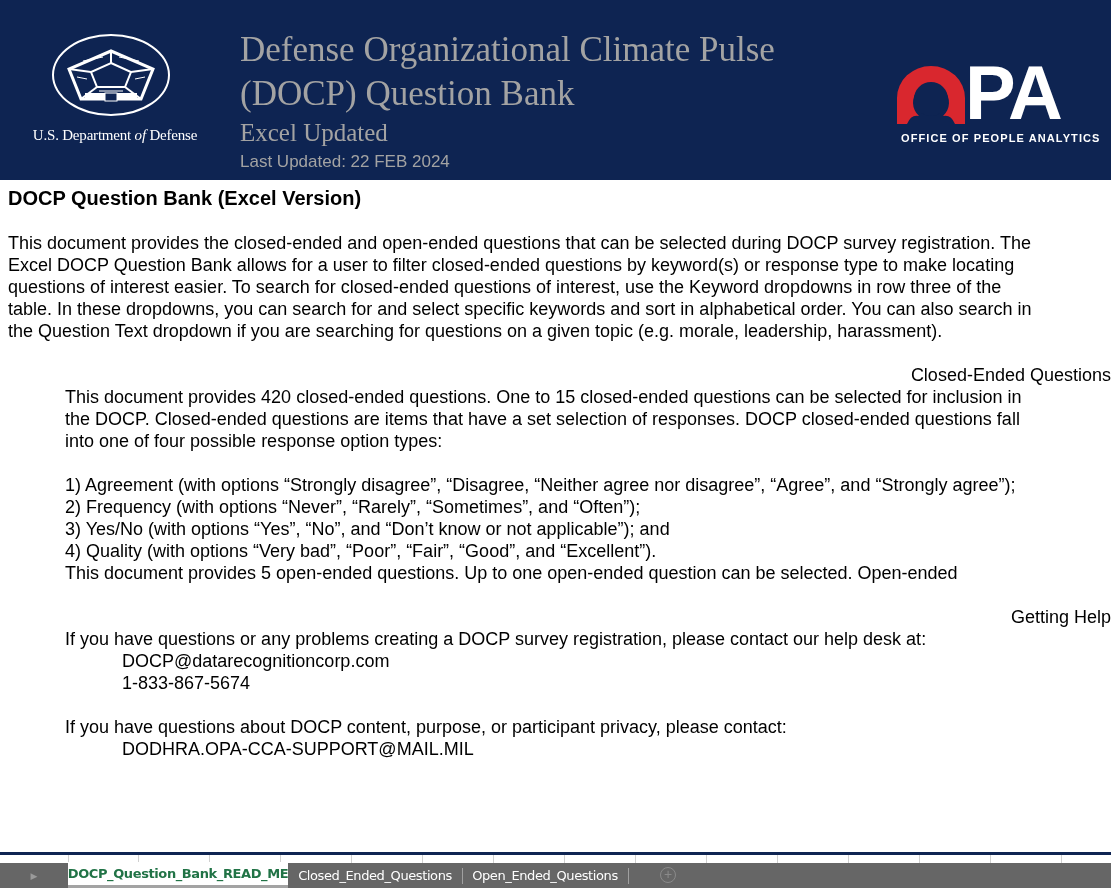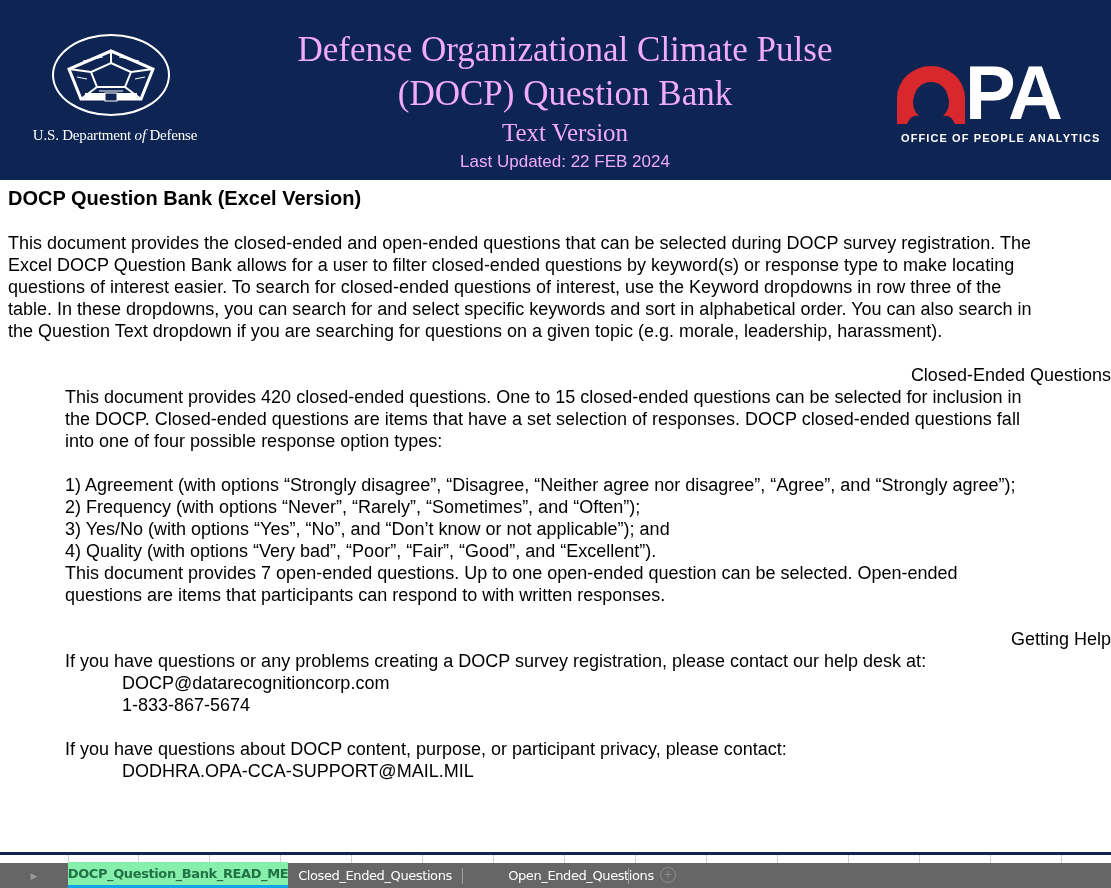--- a/index.html
+++ b/index.html
@@ -2,21 +2,21 @@
 <html><head>
 <meta charset="utf-8">
 <style>
   html, body { margin:0; padding:0; }
   body { width:1111px; height:888px; overflow:hidden; background:#ffffff; position:relative; font-family:"Liberation Sans", sans-serif; color:#000; }
   .banner { position:absolute; left:0; top:0; width:1111px; height:180px; background:#0e2452; }
   .dod-logo { position:absolute; left:30px; top:34px; width:170px; height:120px; }
   .dod-seal { position:absolute; left:22px; top:0; width:118px; height:82px; border:2px solid #fff; border-radius:50%; box-sizing:border-box; display:flex; align-items:center; justify-content:center; }
   .dod-caption { position:absolute; left:0; top:93px; width:170px; text-align:center; color:#fff; font-family:"Liberation Serif", serif; font-size:15px; white-space:nowrap; letter-spacing:-0.2px; }
   .dod-caption i { font-style:italic;margin-top:24px; }
-  .title-block { position:absolute; left:240px; top:28px; width:650px; text-align:center; color:#f0abfc; }
+  .title-block { position:absolute; left:240px; top:28px; width:650px; text-align:left; color:#a3a3a3; }
   .title-line { font-family:"Liberation Serif", serif; font-size:35px; line-height:44px; white-space:nowrap; }
   .subtitle { font-family:"Liberation Serif", serif; font-size:25px; line-height:34px; margin-top:0px; }
   .updated { font-family:"Liberation Sans", sans-serif; font-size:17px; line-height:24px; margin-top:0px; }
   .opa-logo { position:absolute; left:895px; top:60px; width:200px; height:90px; }
   .opa-letters { position:absolute; left:0; top:0; height:66px; display:flex; align-items:flex-end; }
   .opa-ring { width:66px; height:62px; position:relative; }
   .opa-pa { color:#fff; font-family:"Liberation Sans", sans-serif; font-weight:bold; font-size:76px; line-height:66px; letter-spacing:-2px; margin-left:4px; }
   .opa-caption { position:absolute; left:6px; top:72px; color:#fff; font-size:11px; font-weight:bold; letter-spacing:1.1px; white-space:nowrap; }
 
   .content { position:absolute; left:8px; top:186px; width:1103px; font-size:18px; line-height:22px; }
@@ -25,21 +25,21 @@
   .section-title { margin-top:22px;text-align:right; }
   .indent1 { padding-left:57px; white-space:nowrap; }
   .indent2 { padding-left:114px; white-space:nowrap; }
   .blank { height:22px; }
 
   .grid-row { position:absolute; left:0; top:852px; width:1111px; height:12px; border-top:3px solid #0e2452; box-sizing:border-box; }
   .grid-line { position:absolute; top:0; width:1px; height:9px; background:#d0d0d0; }
   .tabbar { position:absolute; left:0; top:863px; width:1111px; height:25px; background:#666666; }
   .nav-arrow { position:absolute; left:0; top:0; width:68px; height:25px; display:flex; align-items:center; justify-content:center; color:#9a9a9a; font-size:9px; }
   .sheet-tab { position:absolute; top:0; height:25px; display:flex; align-items:center; justify-content:center; font-size:13px; color:#ffffff; font-family:"DejaVu Sans", sans-serif; letter-spacing:-0.4px; }
-  .sheet-tab.active { background:#86efac; color:#217346; font-weight:bold; border-bottom:3px solid #0ea5e9; box-sizing:border-box; top:-1px; height:26px; }
+  .sheet-tab.active { background:#ffffff; color:#217346; font-weight:bold; border-bottom:3px solid #a3a3a3; box-sizing:border-box; top:-1px; height:26px; }
   .tab-sep { position:absolute; top:5px; width:1px; height:16px; background:#a0a0a0; }
   .add-sheet { position:absolute; left:660px; top:4px; width:16px; height:16px; border:1px solid #8a8a8a; border-radius:50%; box-sizing:border-box; color:#8a8a8a; font-size:14px; line-height:13px; text-align:center; }
 </style>
 </head>
 <body>
 
 <div class="banner">
   <div class="dod-logo">
     <div class="dod-seal">
       <svg width="96" height="56" viewBox="0 0 96 56">
@@ -61,21 +61,21 @@
         <rect x="22" y="46" width="52" height="6" fill="#fff"></rect>
         <rect x="42" y="46" width="12" height="8" fill="#0e2452" stroke="#fff" stroke-width="1"></rect>
       </svg>
     </div>
     <div class="dod-caption"><span>U.S. Department </span><i>of</i><span> Defense</span></div>
   </div>
 
   <div class="title-block">
     <div class="title-line">Defense Organizational Climate Pulse</div>
     <div class="title-line">(DOCP) Question Bank</div>
-    <div class="subtitle">Text Version</div>
+    <div class="subtitle">Excel Updated</div>
     <div class="updated">Last Updated: 22 FEB 2024</div>
   </div>
 
   <div class="opa-logo">
     <div class="opa-letters">
       <div class="opa-ring">
         <svg width="72" height="62" viewBox="0 0 72 62">
           <path d="M36,2 A34,32 0 0 1 70,34 L70,60 L60,60 Q56,50 48,52 A18,18 0 1 0 24,52 Q16,50 12,60 L2,60 L2,34 A34,32 0 0 1 36,2 Z" fill="#d9272e"></path>
           <circle cx="36" cy="35" r="17" fill="#0e2452"></circle>
         </svg>
@@ -103,22 +103,21 @@
     <div>the DOCP.  Closed-ended questions are items that have a set selection of responses.  DOCP closed-ended questions fall</div>
     <div>into one of four possible response option types:</div>
     <div class="blank"></div>
     <div>1) Agreement (with options “Strongly disagree”, “Disagree, “Neither agree nor disagree”, “Agree”, and “Strongly agree”);</div>
     <div>2) Frequency (with options “Never”, “Rarely”, “Sometimes”, and “Often”);</div>
     <div>3) Yes/No (with options “Yes”, “No”, and “Don’t know or not applicable”); and</div>
     <div>4) Quality (with options “Very bad”, “Poor”, “Fair”, “Good”, and “Excellent”).</div>
   </div>
 
   <div class="indent1">
-    <div>This document provides 7 open-ended questions.  Up to one open-ended question can be selected.  Open-ended</div>
-    <div>questions are items that participants can respond to with written responses.</div>
+    <div>This document provides 5 open-ended questions.  Up to one open-ended question can be selected.  Open-ended</div>
   </div>
 
   <div class="section-title">Getting Help</div>
   <div class="indent1">If you have questions or any problems creating a DOCP survey registration, please contact our help desk at:</div>
   <div class="indent2">DOCP@datarecognitioncorp.com</div>
   <div class="indent2">1-833-867-5674</div>
   <div class="blank"></div>
   <div class="indent1">If you have questions about DOCP content, purpose, or participant privacy, please contact:</div>
   <div class="indent2">DODHRA.OPA-CCA-SUPPORT@MAIL.MIL</div>
 </div>
@@ -141,16 +140,16 @@
   <div class="grid-line" style="left:1061px"></div>
 </div>
 
 <div class="tabbar">
   <div class="nav-arrow">
     <span>▶</span>
   </div>
   <div class="sheet-tab active" style="left:68px; width:220px;">DOCP_Question_Bank_READ_ME</div>
   <div class="sheet-tab" style="left:290px; width:170px;">Closed_Ended_Questions</div>
   <div class="tab-sep" style="left:462px"></div>
-  <div class="sheet-tab" style="left:464px; width:162px;margin-left:36px;">Open_Ended_Questions</div>
+  <div class="sheet-tab" style="left:464px; width:162px;">Open_Ended_Questions</div>
   <div class="tab-sep" style="left:628px"></div>
   <div class="add-sheet"><span>+</span></div>
 </div>
 
 </body></html>

